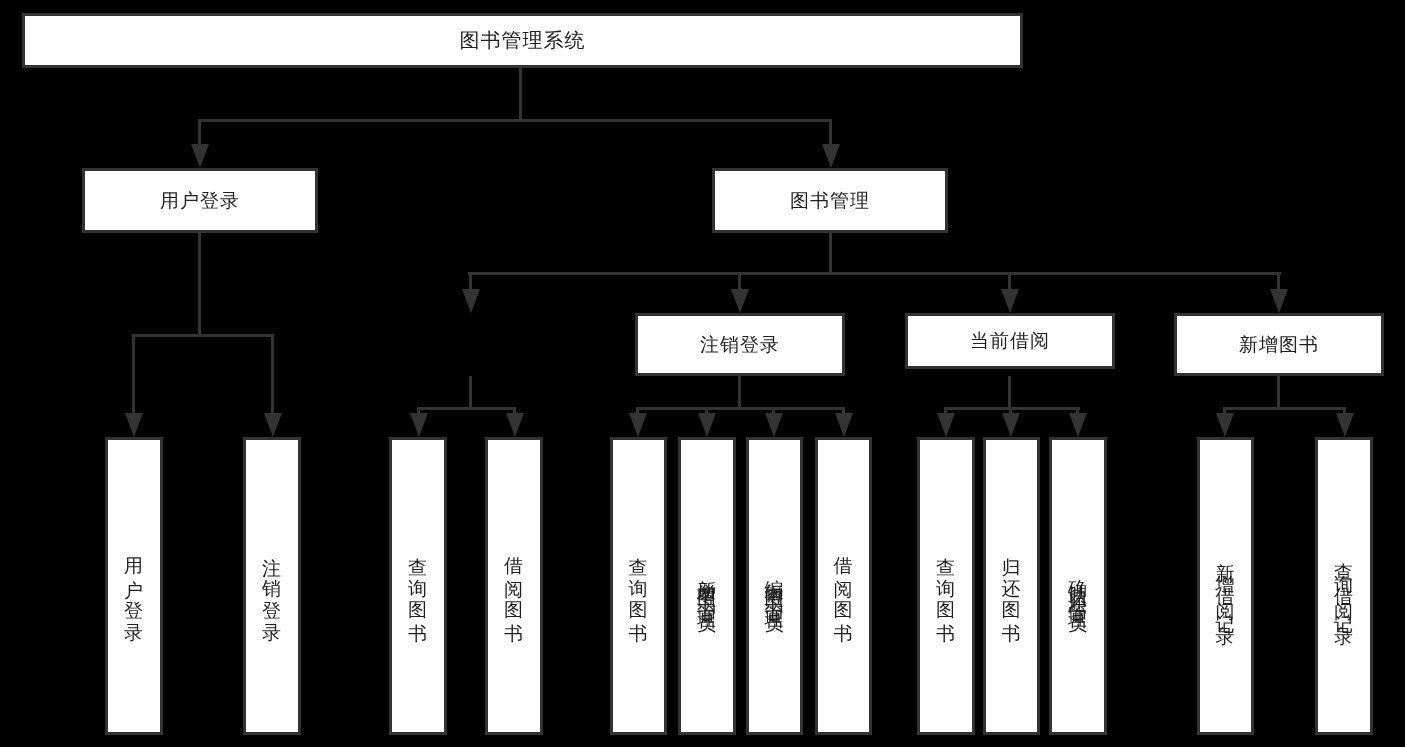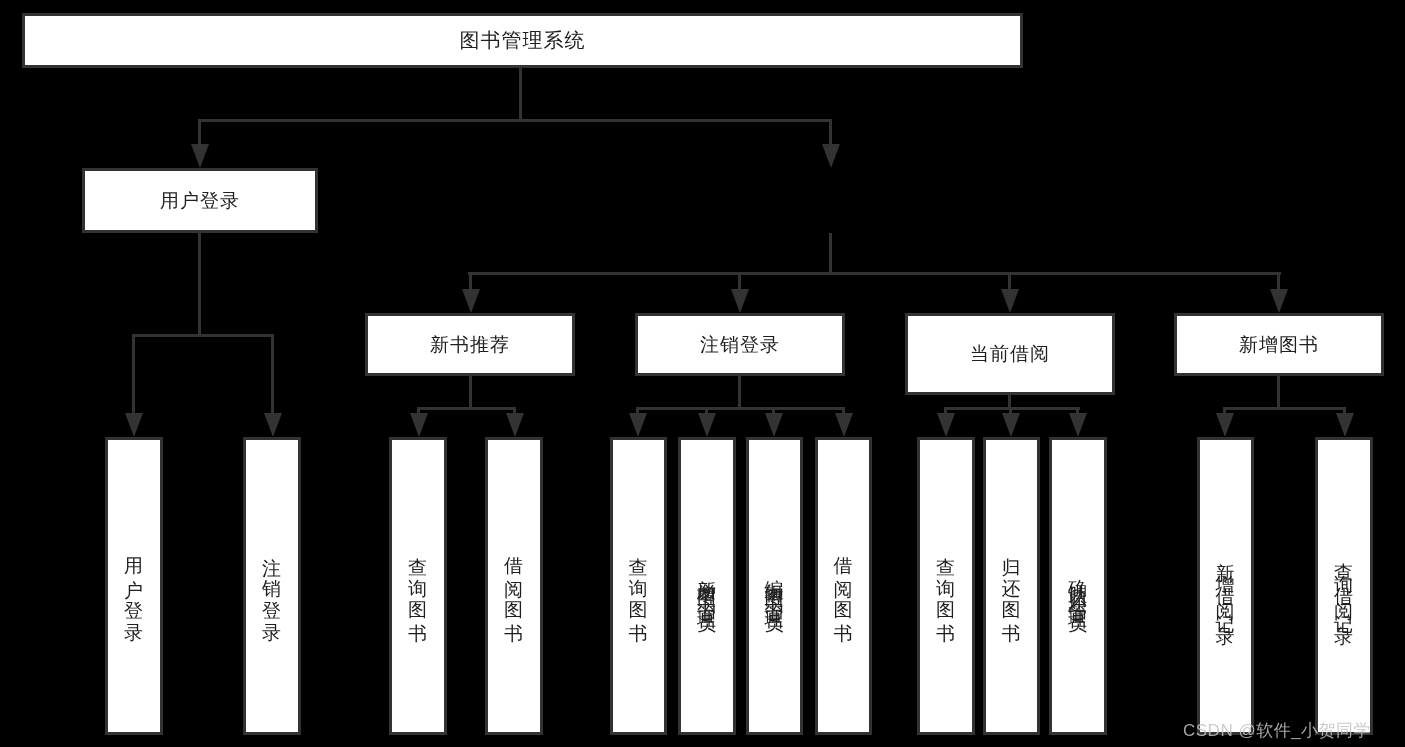--- a/index.html
+++ b/index.html
@@ -99,28 +99,28 @@
   <div class="arrow" style="left:1216px;top:413px;"></div>
   <div class="arrow" style="left:1336px;top:413px;"></div>
 
   <div class="box root-box" style="left:22px;top:13px;width:1001px;height:55px;">
     <span>图书管理系统</span>
   </div>
 
   <div class="box" style="left:82px;top:168px;width:236px;height:65px;">
     <span>用户登录</span>
   </div>
+  <div class="box" style="left:712px;top:168px;width:236px;height:65px;">
+    <span>图书管理</span>
+  </div>
 
-  <div class="box" style="left:365px;top:313px;width:210px;height:63px;">
-    <span>新书推荐</span>
-  </div>
   <div class="box" style="left:635px;top:313px;width:210px;height:63px;">
     <span>注销登录</span>
   </div>
-  <div class="box" style="left:905px;top:313px;width:210px;height:82px;">
+  <div class="box" style="left:905px;top:313px;width:210px;height:56px;">
     <span>当前借阅</span>
   </div>
   <div class="box" style="left:1174px;top:313px;width:210px;height:63px;">
     <span>新增图书</span>
   </div>
 
   <div class="vbox" style="left:105px;top:437px;width:58px;height:298px;">
     <span class="vtext ls-wide">用户登录</span>
   </div>
   <div class="vbox" style="left:243px;top:437px;width:58px;height:298px;">
@@ -157,15 +157,14 @@
     <span class="vtext ls-tight">确认归还（管理员）</span>
   </div>
 
   <div class="vbox" style="left:1197px;top:437px;width:57px;height:298px;">
     <span class="vtext ls-mid">新增借阅记录</span>
   </div>
   <div class="vbox" style="left:1315px;top:437px;width:58px;height:298px;">
     <span class="vtext ls-mid">查询借阅记录</span>
   </div>
 
-  <div class="watermark">CSDN @软件_小贺同学</div>
 
 </div>
 
 </body></html>

